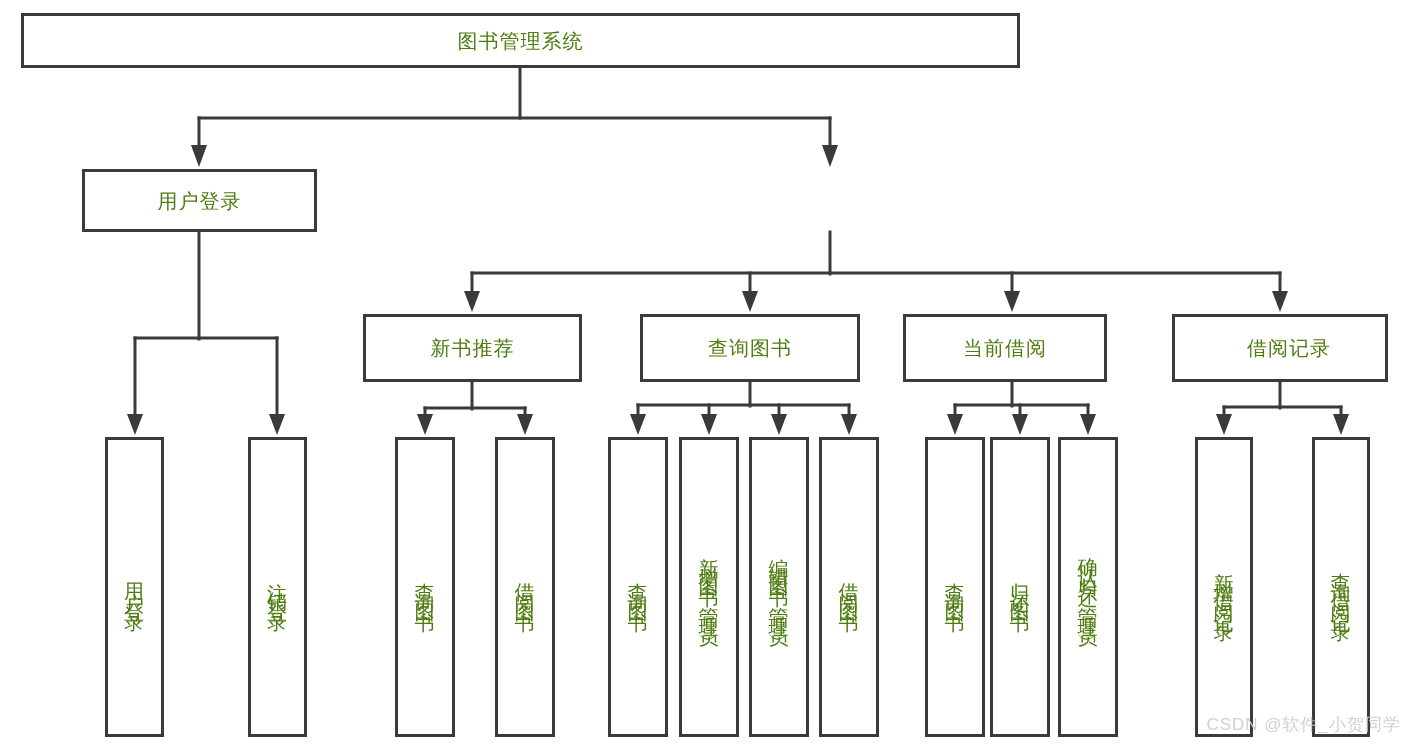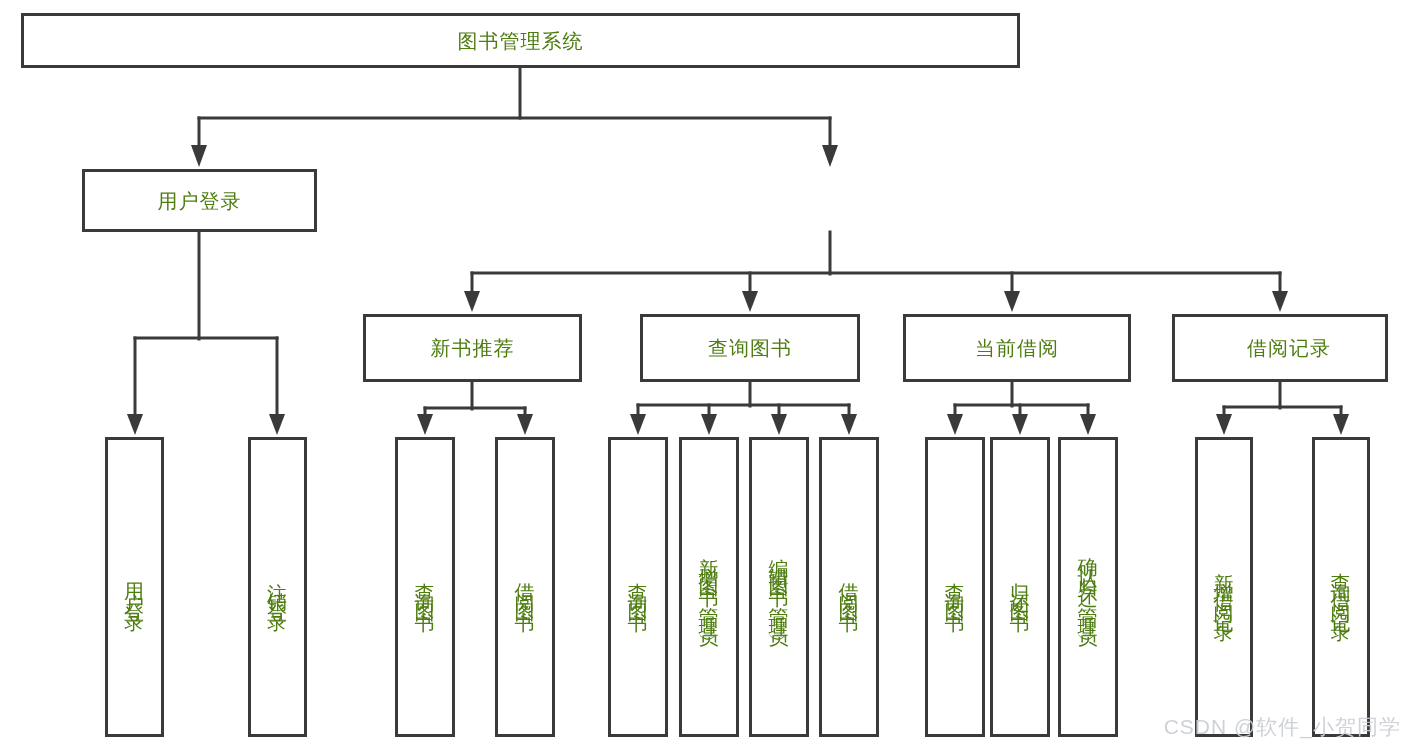--- a/index.html
+++ b/index.html
@@ -38,21 +38,21 @@
     top: 437px;
     height: 300px;
     writing-mode: vertical-rl;
     text-orientation: mixed;
     letter-spacing: 10px;
   }
   .watermark {
     position: absolute;
     top: 713px;
     right: 4px;
-    font-size: 21px;
+    font-size: 17px;
     letter-spacing: 1px;
     color: rgba(203, 207, 214, 0.95);
     z-index: 3;
     white-space: nowrap;
   }
 </style>
 </head>
 <body>
 
 <div id="stage">
@@ -133,21 +133,21 @@
   <div class="box hbox" style="left:82px; top:169px; width:235px; height:63px;">
     <span>用户登录</span>
   </div>
 
   <div class="box hbox" style="left:363px; top:314px; width:219px; height:68px;">
     <span>新书推荐</span>
   </div>
   <div class="box hbox" style="left:640px; top:314px; width:220px; height:68px;">
     <span>查询图书</span>
   </div>
-  <div class="box hbox" style="left:903px; top:314px; width:228px; height:68px;">
+  <div class="box hbox" style="left:903px; top:314px; width:204px; height:68px;">
     <span>当前借阅</span>
   </div>
   <div class="box hbox" style="left:1172px; top:314px; width:216px; height:68px;padding-left:18px;">
     <span>借阅记录</span>
   </div>
 
   <div class="box vbox" style="left:105px; width:59px;">
     <span>用户登录</span>
   </div>
   <div class="box vbox" style="left:248px; width:59px;">

